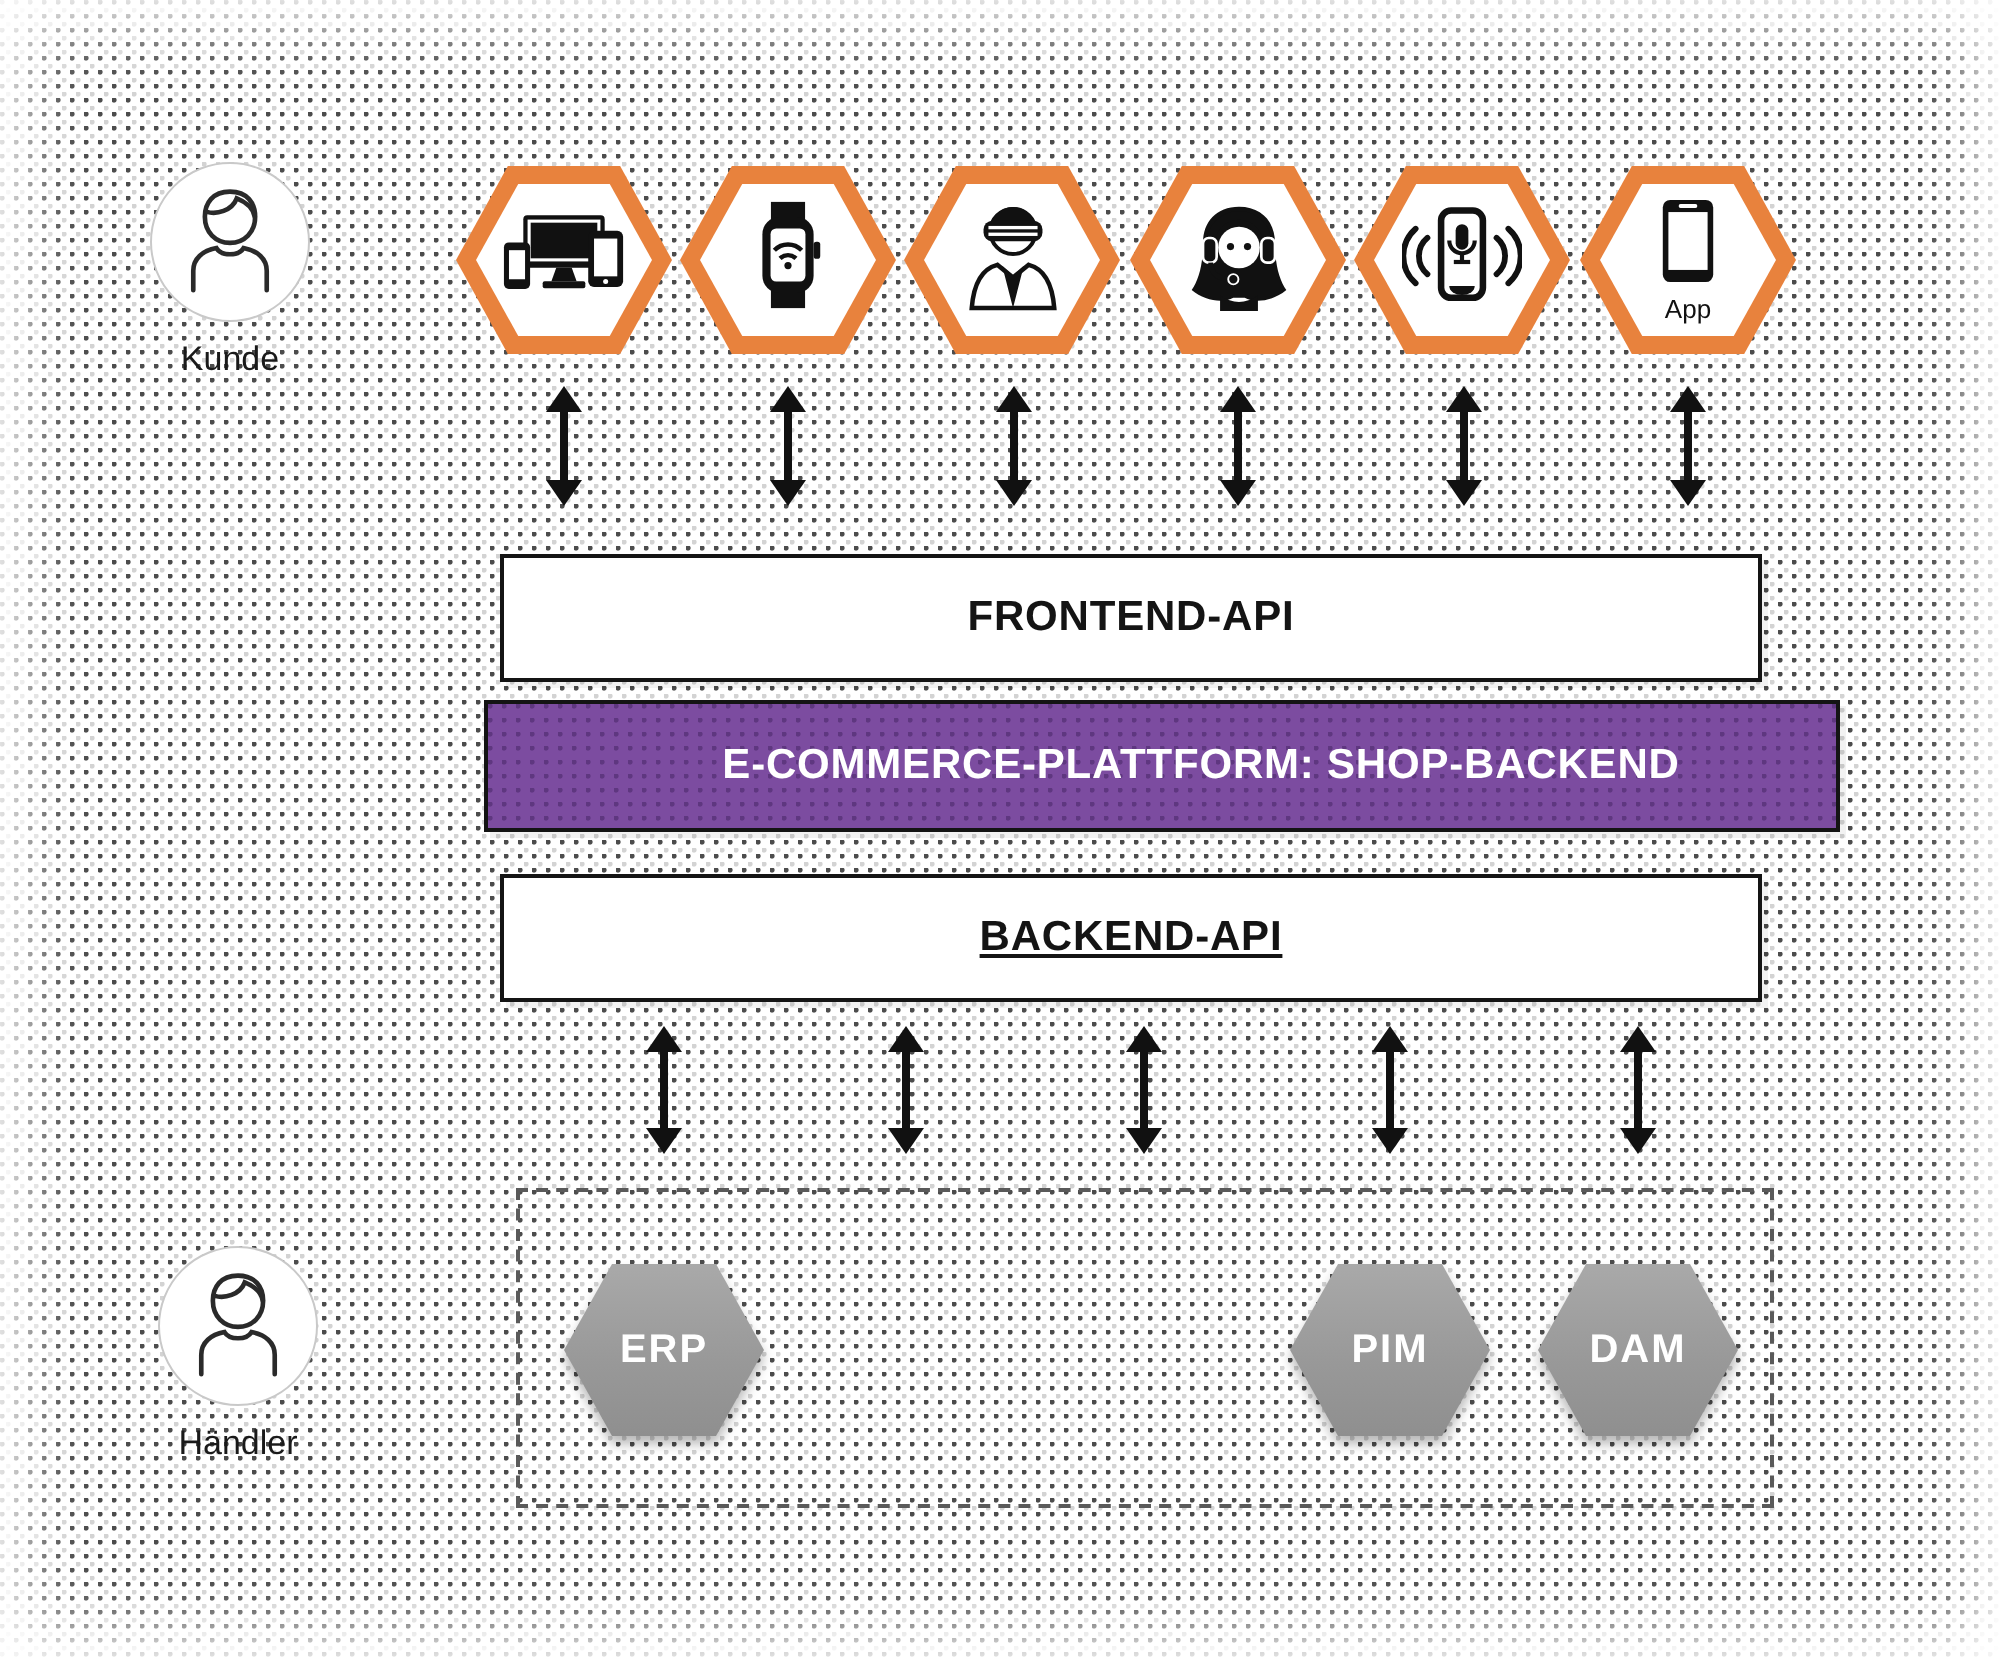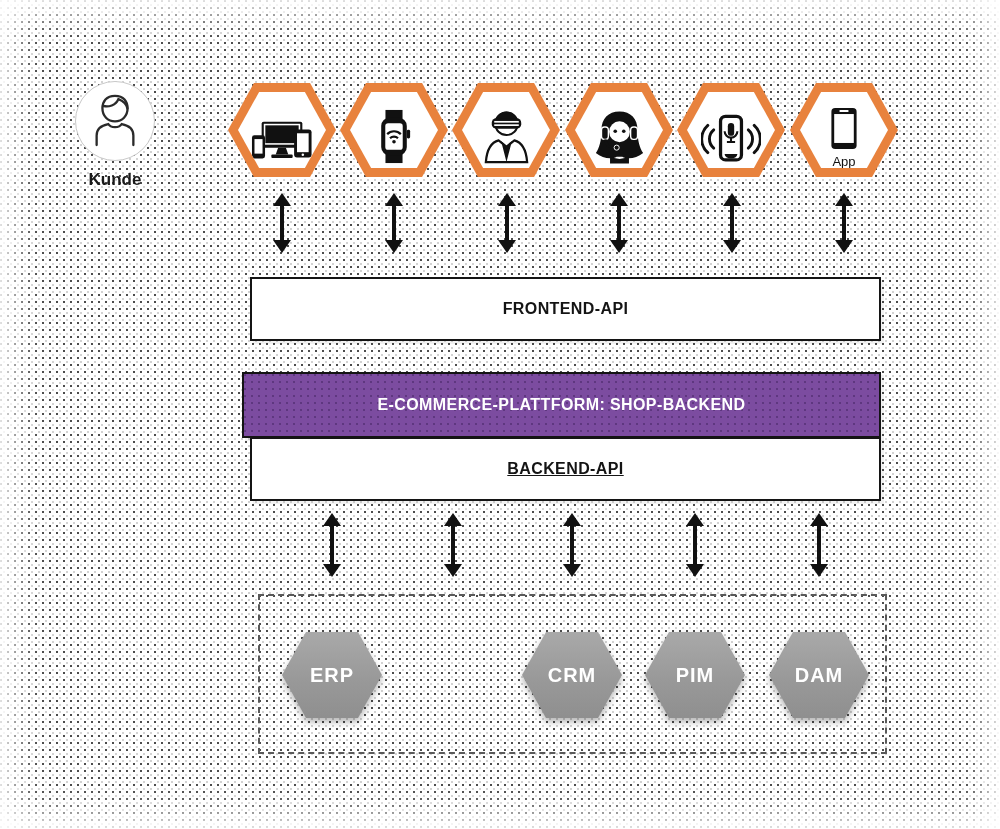--- a/index.html
+++ b/index.html
@@ -16,34 +16,34 @@
   .canvas::after{
     content:"";position:absolute;inset:0;pointer-events:none;
     box-shadow:inset 0 0 28px 14px #fff;
   }
   .hexclip{clip-path:polygon(0% 50%,24% 0%,76% 0%,100% 50%,76% 100%,24% 100%);}
   
   .channel-hex{position:absolute;width:108px;height:94px;}
   .channel-hex .outer{position:absolute;inset:0;background:#E8823D;}
   .channel-hex .inner{
     position:absolute;left:10px;top:9px;width:88px;height:76px;background:#fff;
-    display:flex;flex-direction:column;align-items:center;justify-content:flex-end;
+    display:flex;flex-direction:column;align-items:center;justify-content:center;
   }
   .channel-label{font-size:13px;color:#111;margin-top:1px;line-height:1;}
   
   .arrow{position:absolute;width:18px;display:flex;flex-direction:column;align-items:center;}
   .arrow .head{width:0;height:0;border-left:9px solid transparent;border-right:9px solid transparent;}
   .arrow .head.up{border-bottom:13px solid #111;}
   .arrow .head.down{border-top:13px solid #111;}
   .arrow .shaft{width:4px;flex:1;background:#111;}
   
   .bar{
     position:absolute;background:#fff;border:2px solid #141414;
     display:flex;align-items:center;justify-content:center;
-    font-weight:bold;font-size:16px;letter-spacing:0.4px;color:#141414;
+    font-weight:bold;font-size:21px;letter-spacing:0.4px;color:#141414;
     box-shadow:3px 3px 0 rgba(0,0,0,0.05);
   }
   .bar.platform{
     background-color:#7C4CA0;color:#fff;
     background-image:radial-gradient(circle at 1px 1px, rgba(20,0,45,0.28) 1.05px, transparent 1.55px);
     background-size:7px 7px;
   }
   
   .systems-box{position:absolute;border:2px dashed #5a5a5a;background:transparent;}
   .system-hex-wrap{position:absolute;width:100px;height:86px;filter:drop-shadow(0 4px 3px rgba(0,0,0,0.28));}
@@ -58,33 +58,45 @@
     width:78px;height:78px;border-radius:50%;background:#fff;border:1px solid #c9c9c9;
     display:flex;align-items:center;justify-content:center;
   }
   .actor .label{margin-top:9px;font-size:17px;color:#1a1a1a;}
 </style>
 </head>
 <body>
 
 <div class="canvas">
 
-  <div class="actor" style="left:63px;top:81px;font-weight:bold;">
+  <div class="actor" style="left:63px;top:81px;">
     <div class="circle">
       <span>
         <svg width="58" height="60" viewBox="0 0 60 62">
           <path d="M30,7 C21,7 17,13 17,20 C17,28 22.5,33.5 30,33.5 C37.5,33.5 43,28 43,20 C43,13 39,7 30,7 Z" fill="none" stroke="#2a2a2a" stroke-width="2.4"></path>
           <path d="M18,17.5 C23,19 31,17 33.5,10.5 C38.5,12.5 42,15.5 42.8,20" fill="none" stroke="#2a2a2a" stroke-width="2.4" stroke-linecap="round"></path>
           <path d="M11,58 L11,48 C11,41.5 16,37.5 23,36.2 C25.5,40.5 34.5,40.5 37,36.2 C44,37.5 49,41.5 49,48 L49,58" fill="none" stroke="#2a2a2a" stroke-width="2.4" stroke-linecap="round"></path>
         </svg>
       </span>
     </div>
     <div class="label">Kunde</div>
   </div>
 
+  <div class="actor" style="left:67px;top:623px;">
+    <div class="circle">
+      <span>
+        <svg width="58" height="60" viewBox="0 0 60 62">
+          <path d="M30,7 C21,7 17,13 17,20 C17,28 22.5,33.5 30,33.5 C37.5,33.5 43,28 43,20 C43,13 39,7 30,7 Z" fill="none" stroke="#2a2a2a" stroke-width="2.4"></path>
+          <path d="M18,17.5 C23,19 31,17 33.5,10.5 C38.5,12.5 42,15.5 42.8,20" fill="none" stroke="#2a2a2a" stroke-width="2.4" stroke-linecap="round"></path>
+          <path d="M11,58 L11,48 C11,41.5 16,37.5 23,36.2 C25.5,40.5 34.5,40.5 37,36.2 C44,37.5 49,41.5 49,48 L49,58" fill="none" stroke="#2a2a2a" stroke-width="2.4" stroke-linecap="round"></path>
+        </svg>
+      </span>
+    </div>
+    <div class="label">Händler</div>
+  </div>
 
   <div class="channel-hex" style="left:228px;top:83px;">
     <div class="outer hexclip"></div>
     <div class="inner hexclip">
       <span>
         <svg width="62" height="44" viewBox="0 0 64 44">
           <rect x="11" y="1" width="42" height="27" rx="2" fill="#111"></rect>
           <rect x="14" y="4" width="36" height="20" fill="none" stroke="#fff" stroke-width="1.6"></rect>
           <polygon points="28,28 36,28 38.5,35 25.5,35" fill="#111"></polygon>
           <rect x="21" y="35" width="22" height="3.6" rx="1" fill="#111"></rect>
@@ -214,21 +226,21 @@
     </div>
   <div class="arrow" style="left:835px;top:193px;height:60px;">
       <span class="head up"></span>
       <span class="shaft"></span>
       <span class="head down"></span>
     </div>
 
   <div class="bar" style="left:250px;top:277px;width:627px;height:60px;">
     <span>FRONTEND-API</span>
   </div>
-  <div class="bar platform" style="left:242px;top:372px;width:635px;height:62px;">
+  <div class="bar platform" style="left:242px;top:350px;width:635px;height:62px;padding-left:39px;">
     <span>E-COMMERCE-PLATTFORM: SHOP-BACKEND</span>
   </div>
   <div class="bar" style="left:250px;top:437px;width:627px;height:60px;text-decoration:underline;">
     <span>BACKEND-API</span>
   </div>
 
   <div class="arrow" style="left:323px;top:513px;height:64px;">
       <span class="head up"></span>
       <span class="shaft"></span>
       <span class="head down"></span>
@@ -254,25 +266,20 @@
       <span class="head down"></span>
     </div>
 
   <div class="systems-box" style="left:258px;top:594px;width:625px;height:156px;"></div>
 
   <div class="system-hex-wrap" style="left:282px;top:632px;">
     <div class="system-hex hexclip">
         <span class="system-label">ERP</span>
       </div>
   </div>
-  <div class="system-hex-wrap" style="left:522px;top:632px;">
-    <div class="system-hex hexclip">
-        <span class="system-label">CRM</span>
-      </div>
-  </div>
   <div class="system-hex-wrap" style="left:645px;top:632px;">
     <div class="system-hex hexclip">
         <span class="system-label">PIM</span>
       </div>
   </div>
   <div class="system-hex-wrap" style="left:769px;top:632px;">
     <div class="system-hex hexclip">
         <span class="system-label">DAM</span>
       </div>
   </div>

